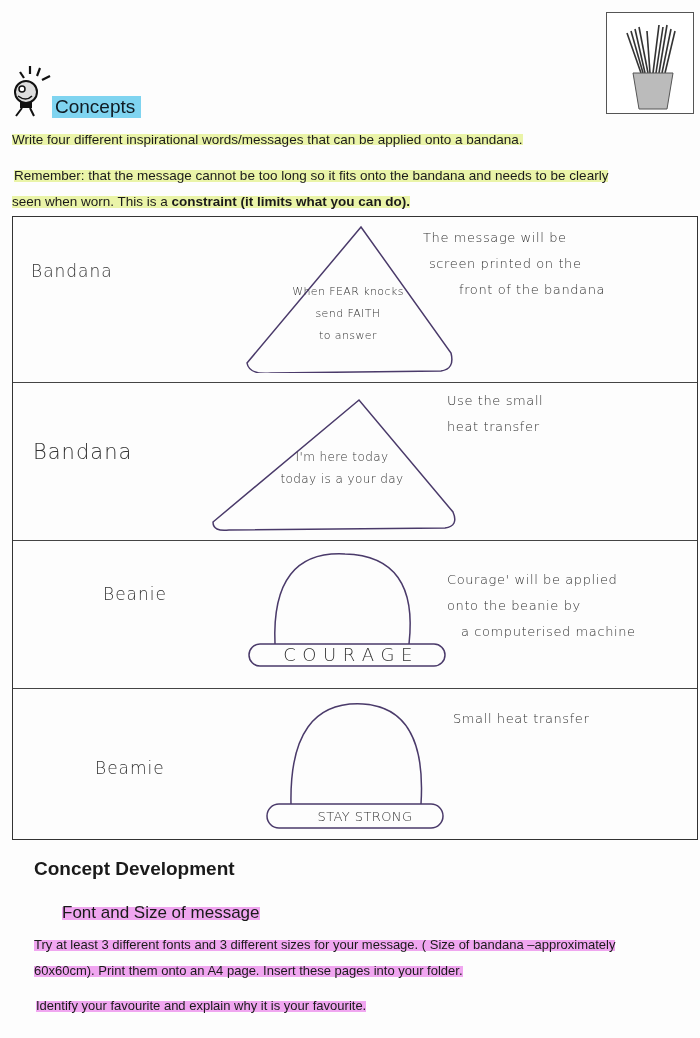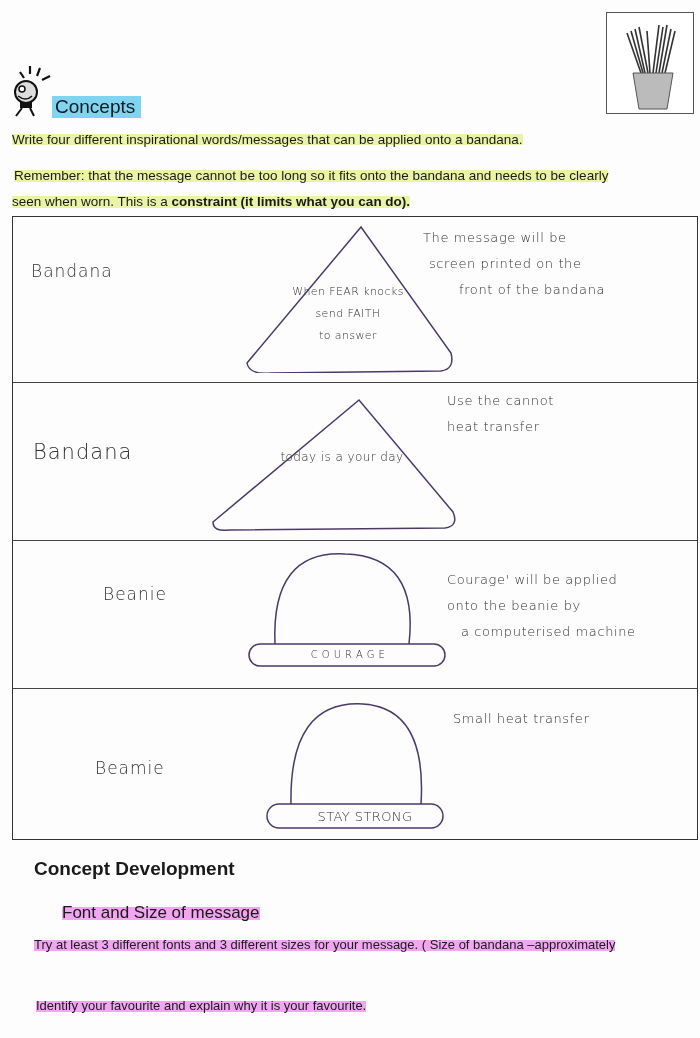--- a/index.html
+++ b/index.html
@@ -106,35 +106,36 @@
       <div style="padding-left:36px">front of the bandana</div>
     </div>
   </div>
 
   <div class="row" style="top:165px;height:158px;">
     <div class="item-label hand" style="left:20px;top:58px;font-size:21px;">Bandana</div>
     <svg class="sketch" style="left:196px;top:12px;" width="250" height="140">
       <path d="M150 6 L4 128 Q4 138 20 136 L236 134 Q250 132 244 118 Z" fill="none" stroke="#4a3a6a" stroke-width="1.5"></path>
     </svg>
     <div class="msg hand" style="left:244px;top:64px;width:170px;font-size:12px;">
+      <div>I'm here today</div>
         <div>today is a your day</div>
     </div>
     <div class="note hand" style="left:434px;top:6px;">
-      <div>Use the cannot</div>
+      <div>Use the small</div>
         <div>heat transfer</div>
     </div>
   </div>
 
   <div class="row" style="top:323px;height:148px;">
     <div class="item-label hand" style="left:90px;top:44px;">Beanie</div>
     <svg class="sketch" style="left:230px;top:10px;" width="210" height="120">
       <path d="M32 94 Q28 0 102 4 Q176 6 166 94" fill="none" stroke="#4a3a6a" stroke-width="1.5"></path>
       <rect x="6" y="94" width="196" height="22" rx="11" fill="none" stroke="#4a3a6a" stroke-width="1.5"></rect>
     </svg>
-    <div class="msg hand" style="left:236px;top:104px;width:198px;font-size:10px;">C O U R A G E</div>
+    <div class="msg hand" style="left:236px;top:104px;width:198px;font-size:18px;">C O U R A G E</div>
     <div class="note hand" style="left:434px;top:8px;margin-top:19px;">
       <div>Courage' will be applied</div>
       <div>onto the beanie by</div>
       <div style="padding-left:14px">a  computerised machine</div>
     </div>
   </div>
 
   <div class="row" style="top:471px;height:151px;">
     <div class="item-label hand" style="left:82px;top:70px;">Beamie</div>
     <svg class="sketch" style="left:250px;top:12px;" width="190" height="130">
@@ -147,16 +148,17 @@
     </div>
   </div>
 </div>
 
 <div class="abs cd-title">Concept Development</div>
 <div class="abs fs-title">
   <span class="hl-p">Font and Size of message</span>
 </div>
 <div class="abs p4">
   <span class="hl-p">Try at least 3 different fonts and 3 different sizes for your message. ( Size of bandana –approximately</span><br>
+  <span class="hl-p">60x60cm). Print them onto an A4 page. Insert these pages into your folder.</span>
 </div>
 <div class="abs p5">
   <span class="hl-p">Identify your favourite and explain why it is your favourite.</span>
 </div>
 
 </body></html>

